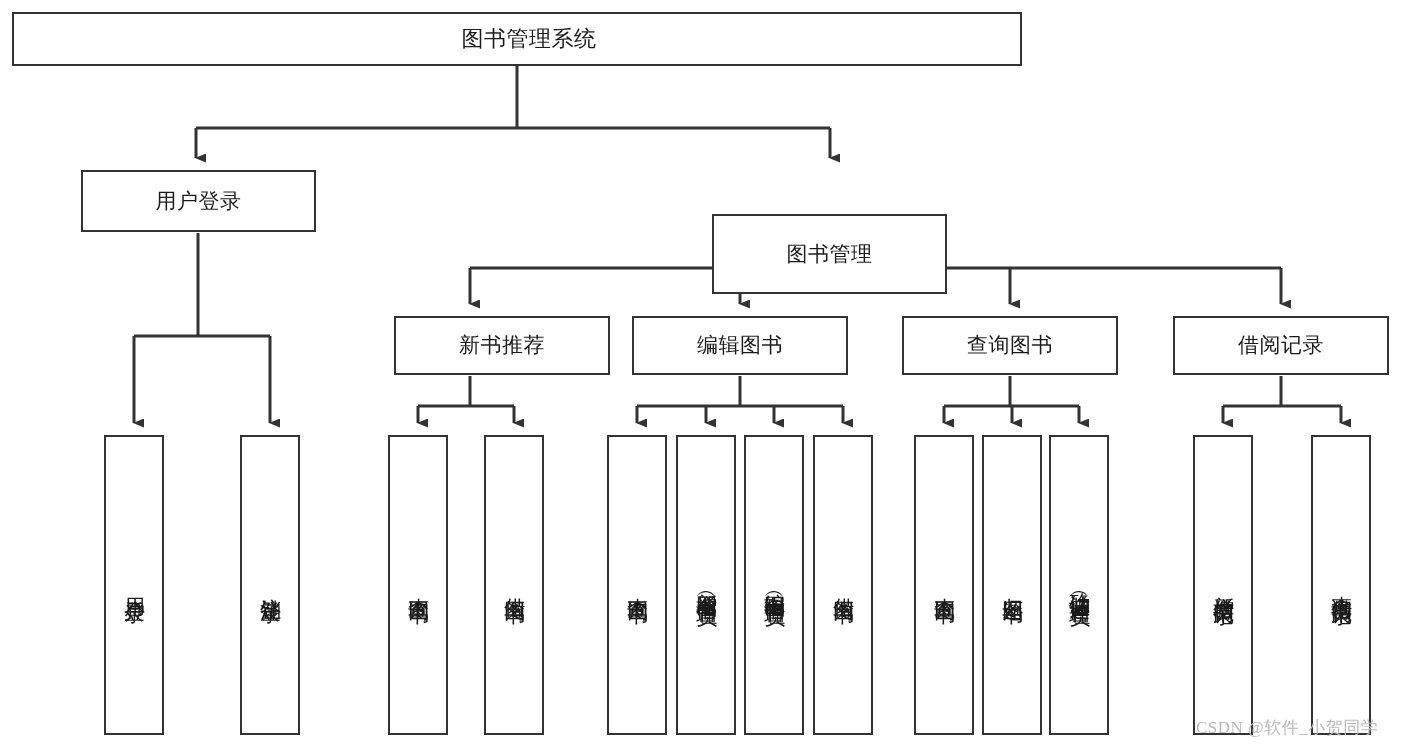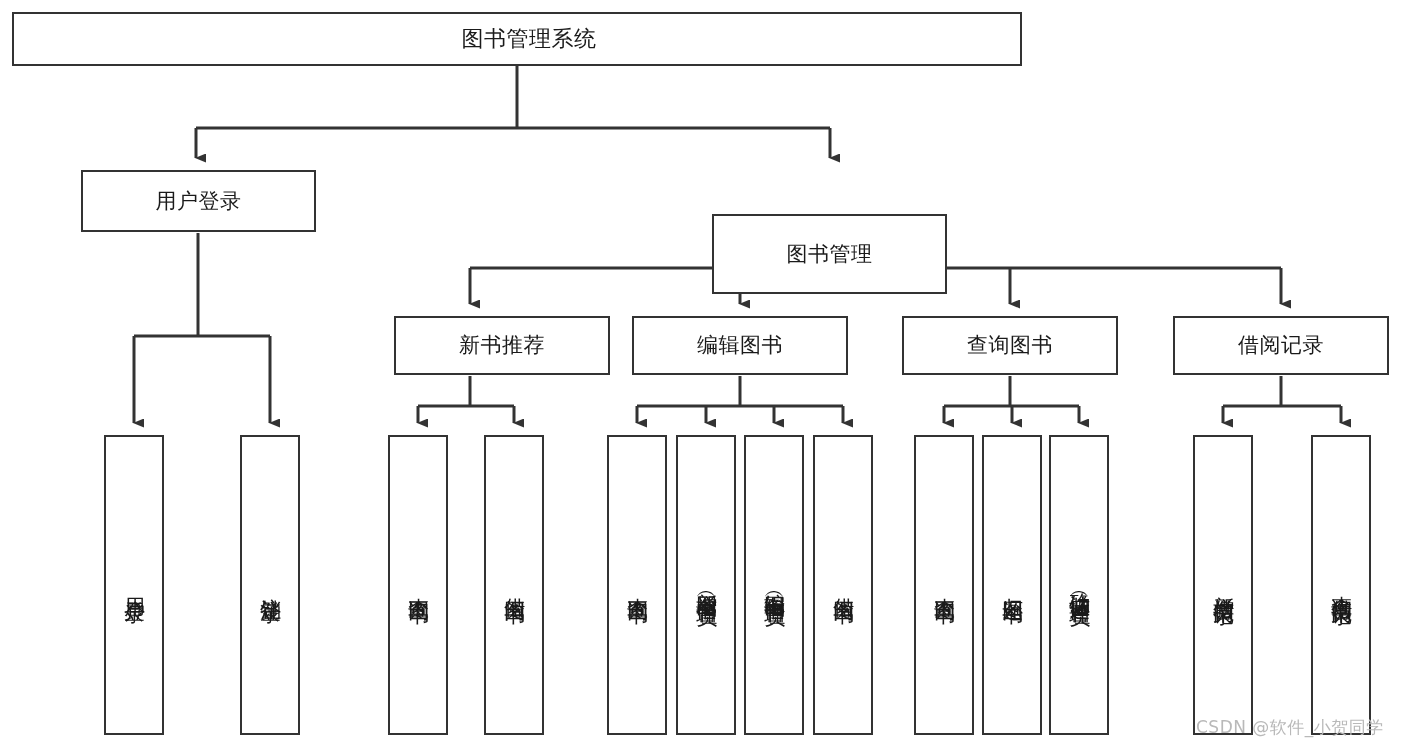--- a/index.html
+++ b/index.html
@@ -185,15 +185,15 @@
     <span class="label">确认归还（管理员）</span>
   </div>
 
   <div class="node vertical" style="left:1193px; top:435px; width:60px; height:300px;">
     <span class="label">新增借阅记录</span>
   </div>
   <div class="node vertical" style="left:1311px; top:435px; width:60px; height:300px;">
     <span class="label">查询借阅记录</span>
   </div>
 
-  <div class="watermark" style="left:1196px; top:716px;">CSDN @软件_小贺同学</div>
+  <div class="watermark" style="left:1196px; top:716px;font-family:Liberation Serif, serif;">CSDN @软件_小贺同学</div>
 
 </div>
 
 </body></html>

